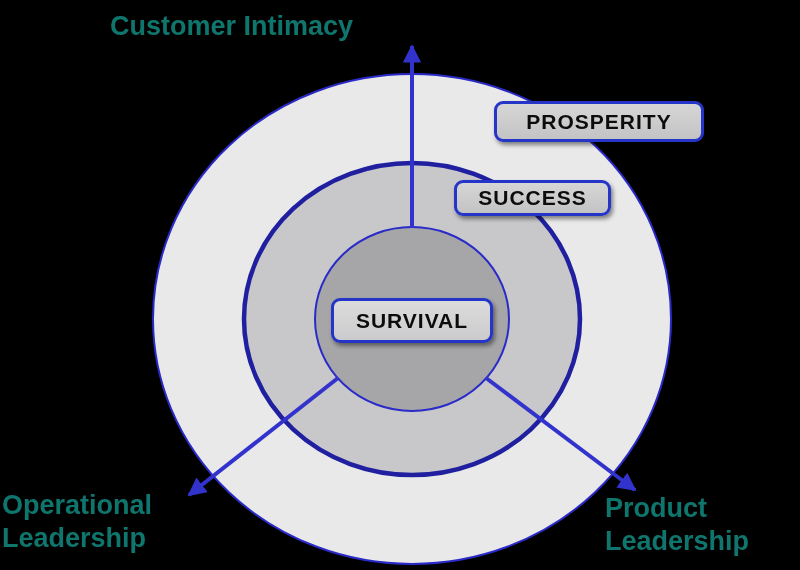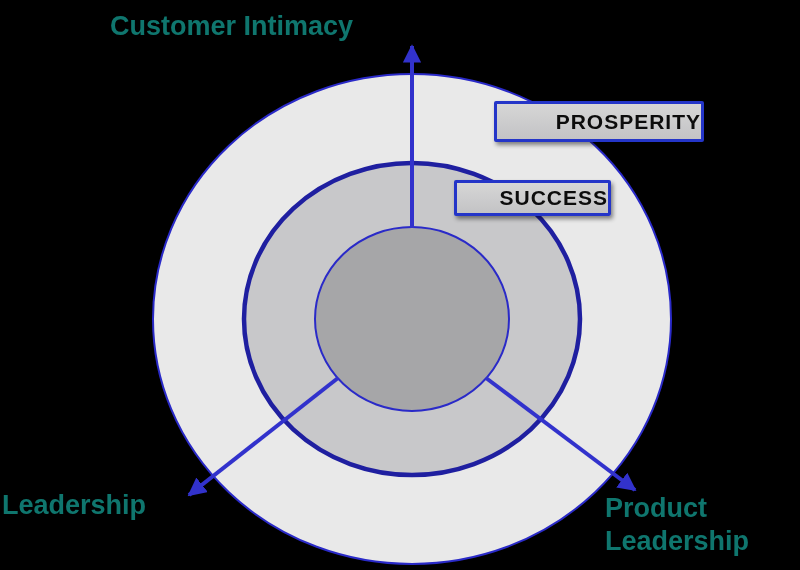--- a/index.html
+++ b/index.html
@@ -19,25 +19,25 @@
   }
   #rings-svg {
     position: absolute;
     left: 0;
     top: 0;
   }
   .box {
     position: absolute;
     box-sizing: border-box;
     border: 3px solid #2435c8;
-    border-radius: 2px;
+    border-radius: 9px;
     background: linear-gradient(180deg, #d6d6d6 0%, #c3c3c5 100%);
     display: flex;
     align-items: center;
-    justify-content: flex-end;
+    justify-content: center;
     box-shadow: 2px 3px 4px rgba(0,0,0,0.45);
   }
   .box span {
     color: #0c0c0c;
     font-weight: bold;
     font-size: 21px;
     letter-spacing: 1px;
     white-space: nowrap;
   }
   #box-prosperity { left: 494px; top: 101px; width: 210px; height: 41px; }
@@ -85,26 +85,30 @@
   </svg>
 
   <div class="box" id="box-prosperity">
     <span>PROSPERITY</span>
   </div>
 
   <div class="box" id="box-success">
     <span>SUCCESS</span>
   </div>
 
+  <div class="box" id="box-survival">
+    <span>SURVIVAL</span>
+  </div>
 
   <div class="axis-label" id="label-top">
     <span>Customer Intimacy</span>
   </div>
 
   <div class="axis-label" id="label-left">
+    <span>Operational</span>
     <span>Leadership</span>
   </div>
 
   <div class="axis-label" id="label-right">
     <span>Product</span>
     <span>Leadership</span>
   </div>
 
 </div>
 

